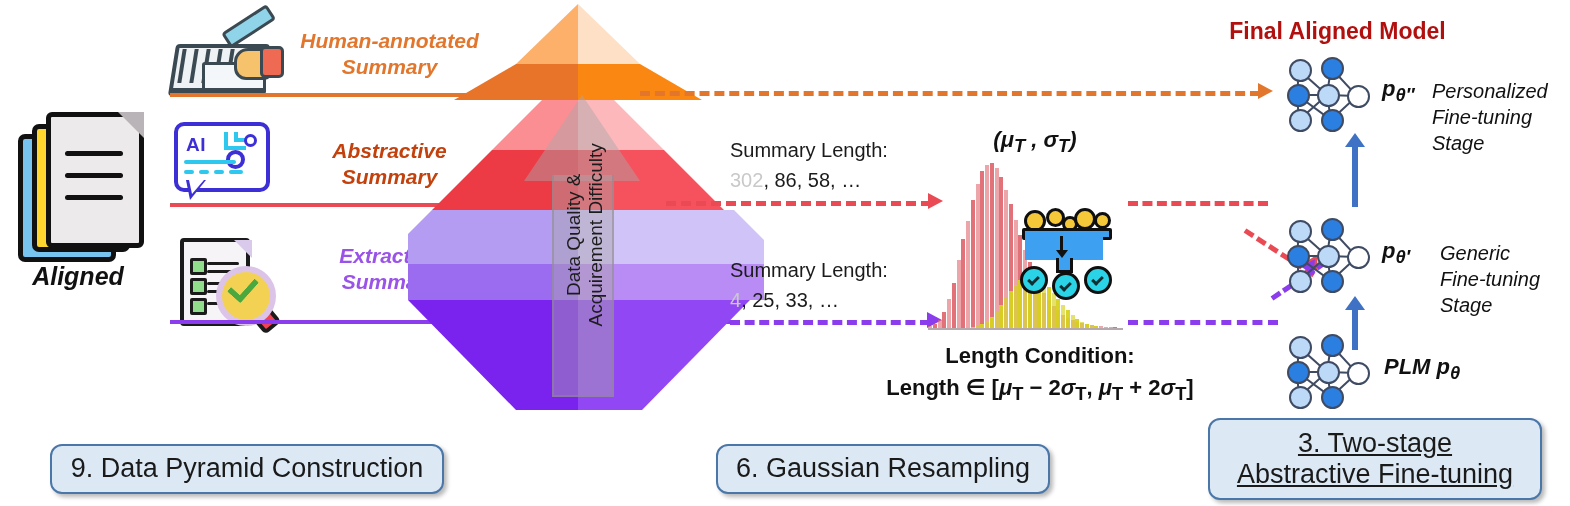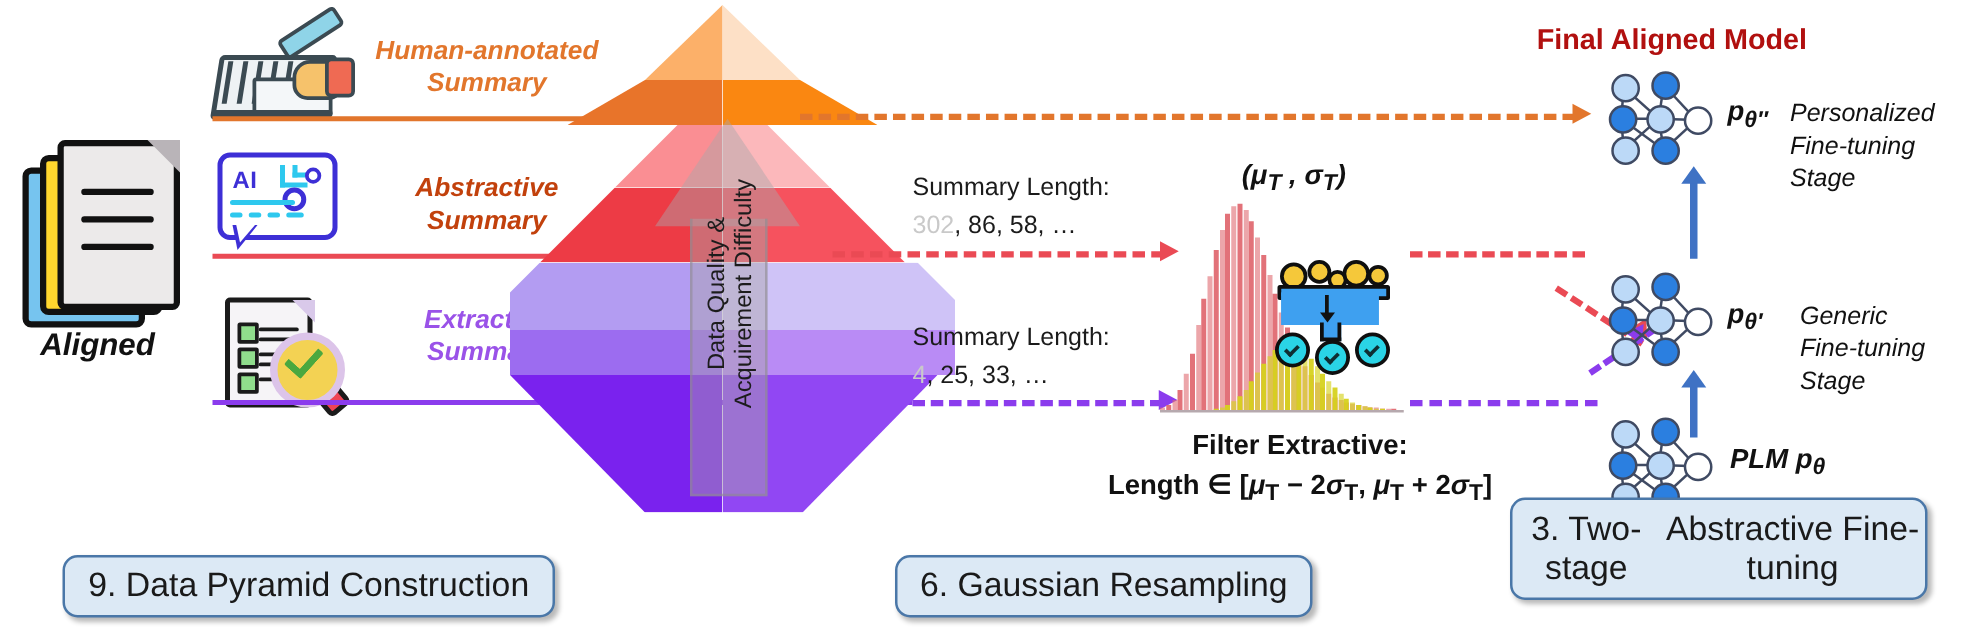--- a/index.html
+++ b/index.html
@@ -367,21 +367,21 @@
     </div>
   <div class="fcheck" style="left:32px;top:64px;width:22px;height:22px">
       <div class="fchk-in" style="left:5px;top:7px"></div>
     </div>
   <div class="fcheck" style="left:64px;top:58px;width:22px;height:22px">
       <div class="fchk-in" style="left:5px;top:7px"></div>
     </div>
 </div>
 
 <div class="abs nosel" id="filter-cond">
-  <div>Filter Extractive:</div>
+  <div>Length Condition:</div>
   <div>Length ∈ [<i>μ</i><sub>T</sub> − 2<i>σ</i><sub>T</sub>, <i>μ</i><sub>T</sub> + 2<i>σ</i><sub>T</sub>]</div>
 </div>
 
 <div class="abs dash" style="left:1128px;top:201px;width:140px;border-color:#ea4a54;"></div>
 <div class="abs dash" style="left:1245px;top:228px;width:82px;border-color:#ea4a54;transform:rotate(33deg);transform-origin:left center;"></div>
 <div class="abs arrowtip" style="left:1306px;top:258px;border-top:14px solid #ea4a54;
      border-left:8px solid transparent;border-right:8px solid transparent;transform:rotate(-33deg);"></div>
 
 <div class="abs dash" style="left:1128px;top:320px;width:150px;border-color:#8b3ced;"></div>
 <div class="abs dash" style="left:1272px;top:296px;width:78px;border-color:#8b3ced;transform:rotate(-34deg);transform-origin:left center;"></div>
@@ -464,16 +464,16 @@
   </div>
 <div class="abs plabel" style="left:1384px;top:354px">PLM <i>p</i><sub><i>θ</i></sub></div>
 
 <div class="abs bluearrow" style="left:1352px;top:145px;height:62px"></div>
 <div class="abs bluehead" style="left:1345px;top:133px"></div>
 <div class="abs bluearrow" style="left:1352px;top:308px;height:42px"></div>
 <div class="abs bluehead" style="left:1345px;top:296px"></div>
 
 <div class="abs capbox nosel" style="left:50px;top:444px;width:390px;height:46px;">9. Data Pyramid Construction</div>
 <div class="abs capbox nosel" style="left:716px;top:444px;width:330px;height:46px;">6. Gaussian Resampling</div>
-<div class="abs capbox nosel" style="left:1208px;top:398px;width:330px;height:78px;flex-direction:row;">
+<div class="abs capbox nosel" style="left:1208px;top:418px;width:330px;height:78px;flex-direction:column;text-decoration:underline;">
   <div>3. Two-stage</div>
   <div>Abstractive Fine-tuning</div>
 </div>
 
 </body></html>

